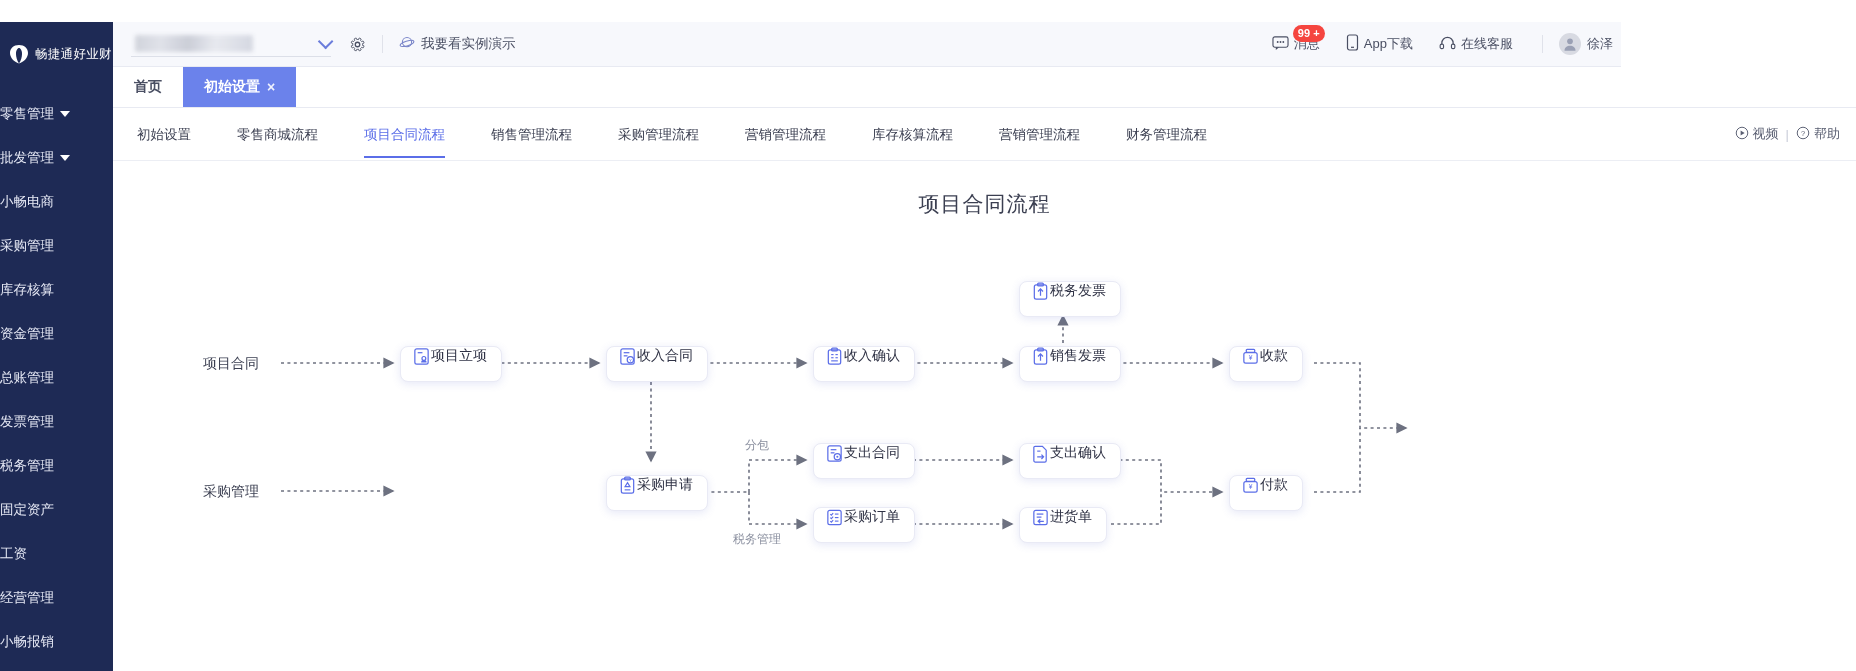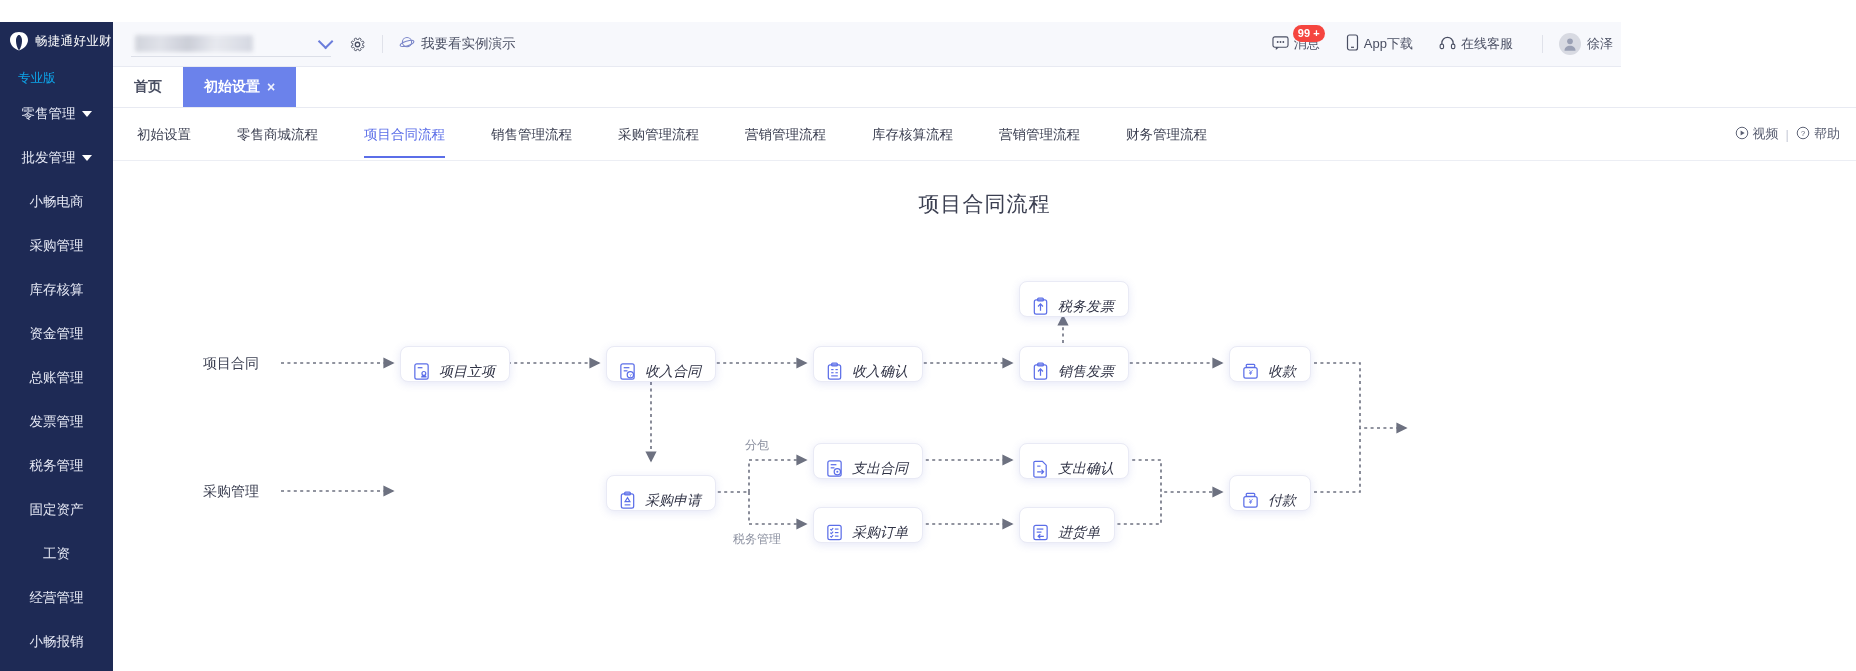--- a/index.html
+++ b/index.html
@@ -14,34 +14,34 @@
   
   .sidebar {
     position: absolute; left: 0; top: 22px;
     width: 113px; height: 649px;
     background: #1e2a55;
     color: #ffffff;
   }
   .logo-row {
     position: relative; height: 56px;
     padding: 8px 0 0 8px;
-    display: flex; flex-direction: column; gap: 16px; font-family: Liberation Mono, monospace;
+    display: flex; flex-direction: row; gap: 8px; font-family: Liberation Mono, monospace;
   }
   .logo-line { display: flex; align-items: center; gap: 5px; }
   .logo-mark {
     width: 22px; height: 22px; flex: 0 0 22px;
     display: flex; align-items: center; justify-content: center;
   }
   .logo-text { font-size: 12.5px; letter-spacing: .3px; color:#fff; white-space: nowrap; }
   .logo-sub { font-size: 12.5px; color:#0ea5e9; margin-left: 10px; margin-top: 2px; }
 
   .nav { margin-top: 14px; }
   .nav-item {
     height: 44px; display: flex; align-items: center;
-    justify-content: center; gap: 6px;
+    gap: 6px;
     font-size: 13.5px; color: #e6e9f5;
     cursor: pointer; white-space: nowrap;
   }
   .caret {
     width: 0; height: 0; display:inline-block;
     border-left: 5px solid transparent;
     border-right: 5px solid transparent;
     border-top: 6px solid #ffffff;
   }
 
@@ -152,28 +152,28 @@
     text-align:center; font-size:21px; color:#3b3f51; letter-spacing:1px;
   }
   .flow { position:absolute; left:0; top:0; width:1743px; height:510px; }
 
   .row-label {
     position:absolute; font-size:14px; color:#3b3f51; white-space:nowrap;
   }
   .node {
     position:absolute;
     height:36px;
-    display:flex; align-items:flex-end; gap:8px;
+    display:flex; align-items:flex-start; gap:0;
     padding: 0 14px 0 11px;
     background:#fff;
     border:1px solid #e9eaf5;
     border-radius:8px;
     box-shadow: 0 2px 9px rgba(99,112,205,.16);
     font-size:14px; color:#2f3245;
-    white-space:nowrap; cursor:pointer;font-style:italic;
+    white-space:nowrap; cursor:pointer;
   }
   .node .ic { width:19px; height:19px; flex:0 0 19px; display:flex; align-items:center; justify-content:center; }
   .edge-label {
     position:absolute; font-size:12px; color:#8a8f9f; white-space:nowrap;
   }
   svg.edges { position:absolute; left:0; top:0; width:1743px; height:510px; pointer-events:none; }
 </style>
 </head>
 <body>
 

